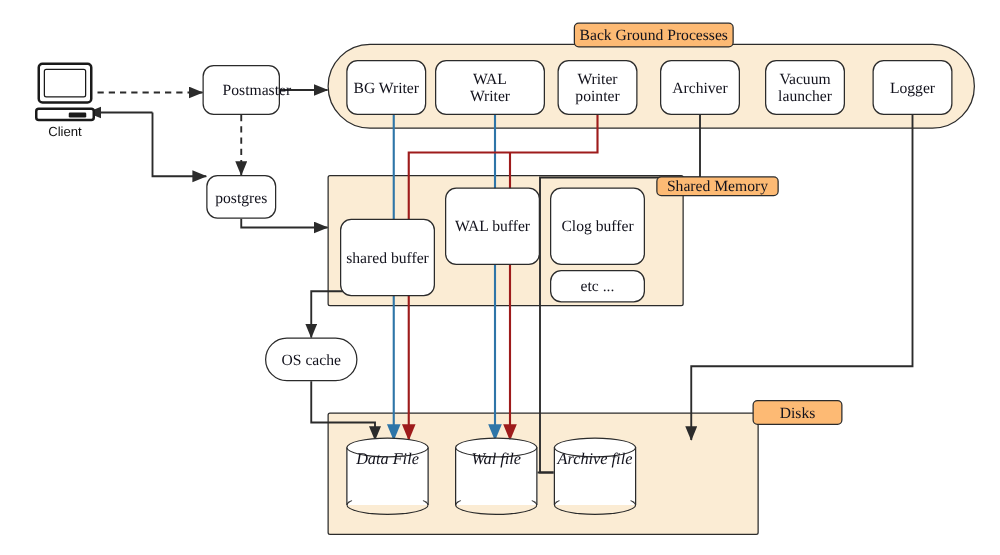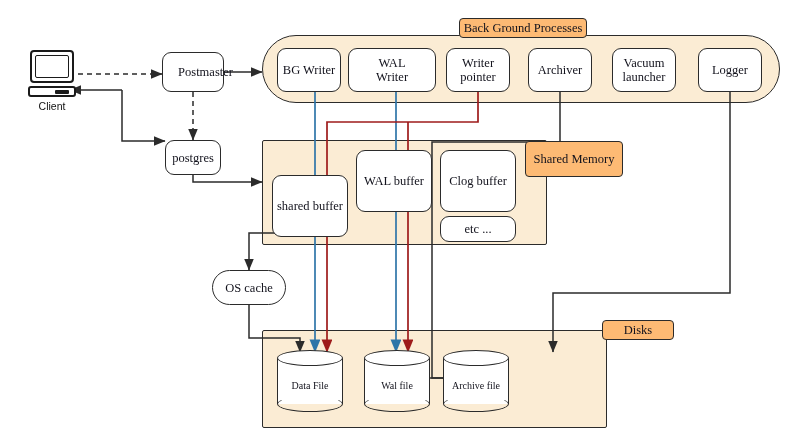--- a/index.html
+++ b/index.html
@@ -37,21 +37,21 @@
   .keyboard{position:absolute;left:-2px;top:36px;width:48px;height:11px;border:2.2px solid #1a1a1a;border-radius:3px;background:#fff;box-sizing:border-box;}
   .keyboard:after{content:"";position:absolute;right:5px;top:2.4px;width:14px;height:4px;background:#1a1a1a;border-radius:1px;}
   .client-label{position:absolute;left:-8px;top:50px;width:60px;text-align:center;
     font-family:"Liberation Sans", sans-serif;font-size:10.5px;color:#111;}
 
   
   .cyl{position:absolute;width:66px;height:62px;}
   .cyl .body{position:absolute;left:0;top:8px;width:66px;height:46px;border-left:1.3px solid #2b2b2b;border-right:1.3px solid #2b2b2b;background:#fff;box-sizing:border-box;}
   .cyl .top{position:absolute;left:0;top:0;width:66px;height:16px;border:1.3px solid #2b2b2b;border-radius:50%;background:#fff;box-sizing:border-box;}
   .cyl .cap{position:absolute;left:0;top:46px;width:66px;height:16px;border:1.3px solid transparent;border-bottom-color:#2b2b2b;border-left-color:#2b2b2b;border-right-color:#2b2b2b;border-radius:50%;box-sizing:border-box;}
-  .cyl .lbl{position:absolute;left:0;top:30px;width:66px;text-align:center;font-size:10px;color:#12121c;}
+  .cyl .lbl{position:absolute;left:0;top:9px;width:66px;text-align:center;font-size:13px;color:#12121c;font-style:italic;}
 </style>
 </head>
 <body>
 
 <div id="stage">
 
   <div class="zone bgp" style="left:262px;top:35px;width:518px;height:68px;"></div>
 
   <div class="zone sq" style="left:262px;top:140px;width:285px;height:105px;"></div>
 
@@ -157,17 +157,17 @@
   <div class="cyl" style="left:443px;top:350px;">
     <div class="body"></div>
     <div class="cap"></div>
     <div class="top"></div>
     <div class="lbl">Archive file</div>
   </div>
 
 
   <div class="tag" style="left:459px;top:18px;width:128px;height:20px;">Back Ground Processes</div>
 
-  <div class="tag" style="left:525px;top:141px;width:98px;height:36px;">Shared Memory</div>
+  <div class="tag" style="left:525px;top:141px;width:98px;height:16px;">Shared Memory</div>
 
   <div class="tag" style="left:602px;top:320px;width:72px;height:20px;">Disks</div>
 
 </div>
 
 </body></html>

